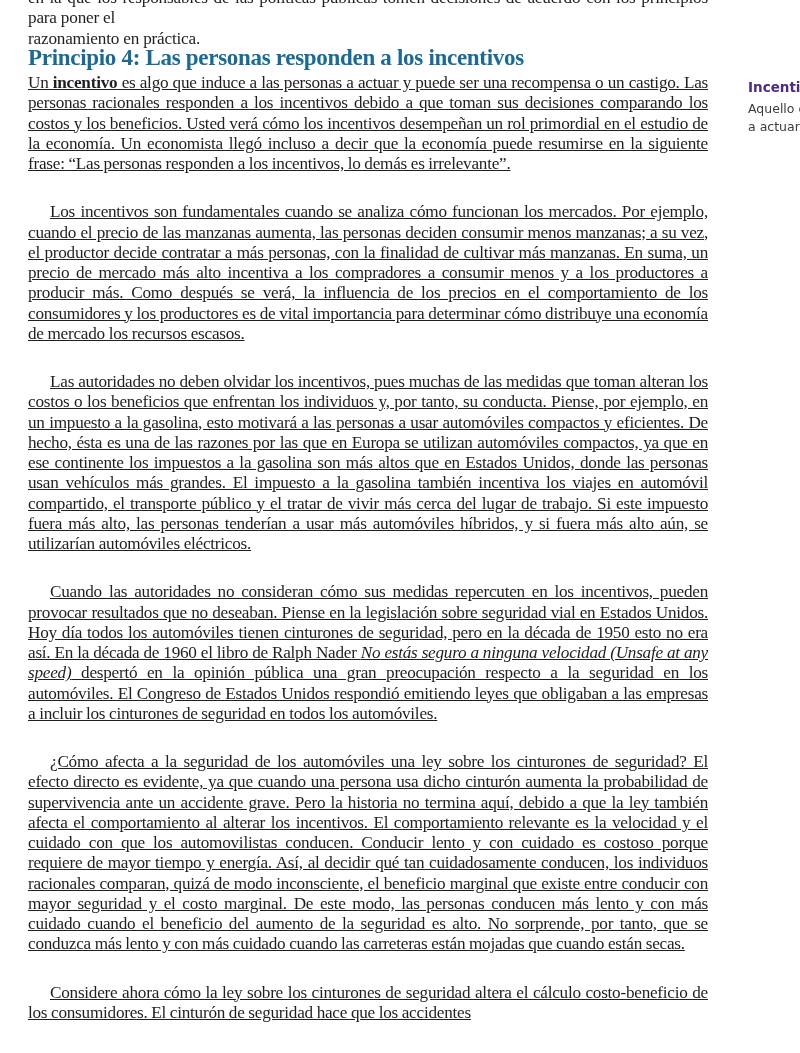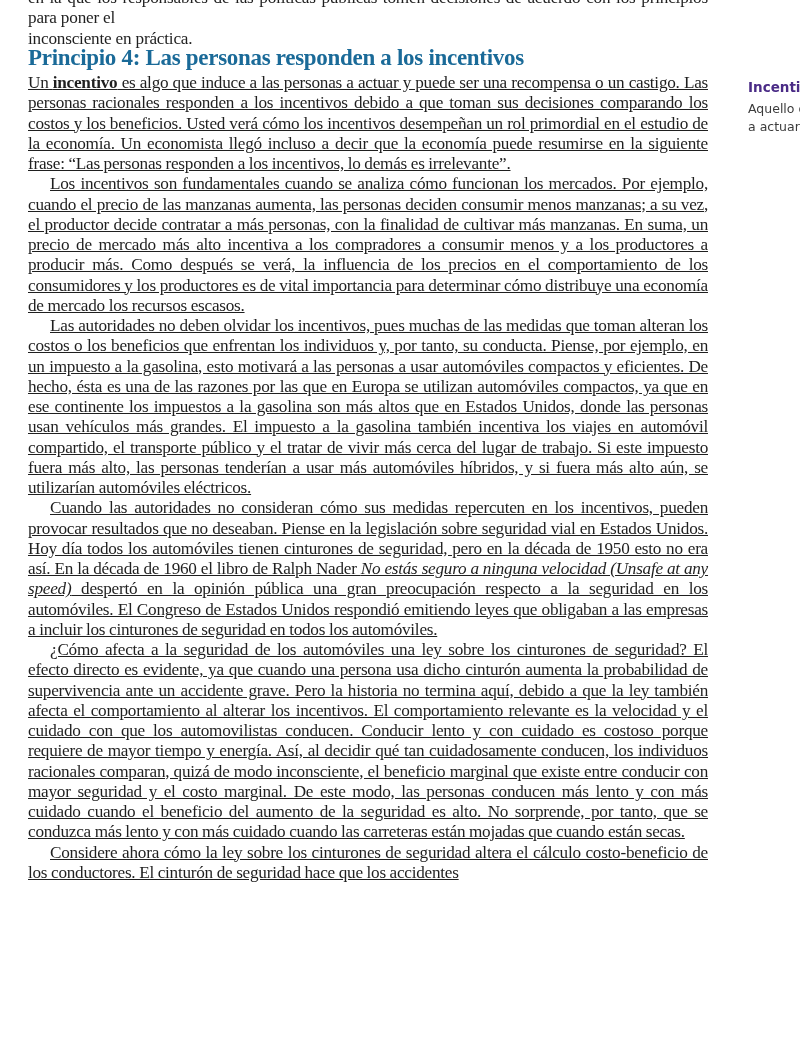--- a/index.html
+++ b/index.html
@@ -61,20 +61,21 @@
     }
     .body-text p {
       margin: 0;
       text-align: justify;
       text-indent: 0;
       hyphens: manual;
       text-decoration: underline;
     }
     .body-text p.indent {
       text-indent: 22px;
+      margin-top: 28px;
     }
     .body-text strong {
       font-weight: bold;
     }
     .body-text em {
       font-style: italic;
     }
     .margin-note {
       position: absolute;
       left: 748px;
@@ -96,32 +97,32 @@
       margin-top: 4px;
     }
   </style>
 </head>
 <body>
 
 <div class="page">
 
   <div class="top-cut">
     <div>en la que los responsables de las políticas públicas tomen decisiones de acuerdo con los principios para poner el</div>
-    <div>inconsciente en práctica.</div>
+    <div>razonamiento en práctica.</div>
   </div>
 
   <h2 class="section-title">Principio 4: Las personas responden a los incentivos</h2>
 
   <div class="body-text">
     <p><span>Un </span><strong>incentivo</strong><span> es algo que induce a las personas a actuar y puede ser una recompensa o un castigo. Las personas racionales responden a los incentivos debido a que toman sus decisiones comparando los costos y los beneficios. Usted verá cómo los incenti­vos desempeñan un rol primordial en el estudio de la economía. Un economista llegó incluso a decir que la economía puede resumirse en la siguiente frase: “Las personas responden a los incentivos, lo demás es irrelevante”.</span></p>
     <p class="indent">Los incentivos son fundamentales cuando se analiza cómo funcionan los merca­dos. Por ejemplo, cuando el precio de las manzanas aumenta, las personas deciden consumir menos manzanas; a su vez, el productor decide contratar a más personas, con la finalidad de cultivar más manzanas. En suma, un precio de mercado más alto incentiva a los compradores a consumir menos y a los productores a producir más. Como después se verá, la influencia de los precios en el comportamiento de los consumidores y los productores es de vital importancia para determinar cómo dis­tribuye una economía de mercado los recursos escasos.</p>
     <p class="indent">Las autoridades no deben olvidar los incentivos, pues muchas de las medidas que toman alteran los costos o los beneficios que enfrentan los individuos y, por tanto, su conducta. Piense, por ejemplo, en un impuesto a la gasolina, esto motivará a las per­sonas a usar automóviles compactos y eficientes. De hecho, ésta es una de las razones por las que en Europa se utilizan automóviles compactos, ya que en ese continente los impuestos a la gasolina son más altos que en Estados Unidos, donde las personas usan vehículos más grandes. El impuesto a la gasolina también incentiva los viajes en automóvil compartido, el transporte público y el tratar de vivir más cerca del lugar de trabajo. Si este impuesto fuera más alto, las personas tenderían a usar más automóviles híbridos, y si fuera más alto aún, se utilizarían automóviles eléctricos.</p>
     <p class="indent"><span>Cuando las autoridades no consideran cómo sus medidas repercuten en los incentivos, pueden provocar resultados que no deseaban. Piense en la legislación sobre seguridad vial en Estados Unidos. Hoy día todos los automóviles tienen cin­turones de seguridad, pero en la década de 1950 esto no era así. En la década de 1960 el libro de Ralph Nader </span><em>No estás seguro a ninguna velocidad (Unsafe at any speed)</em><span> despertó en la opinión pública una gran preocupación respecto a la seguridad en los automóviles. El Congreso de Estados Unidos respondió emitiendo leyes que obliga­ban a las empresas a incluir los cinturones de seguridad en todos los automóviles.</span></p>
     <p class="indent">¿Cómo afecta a la seguridad de los automóviles una ley sobre los cinturones de seguridad? El efecto directo es evidente, ya que cuando una persona usa dicho cintu­rón aumenta la probabilidad de supervivencia ante un accidente grave. Pero la histo­ria no termina aquí, debido a que la ley también afecta el comportamiento al alterar los incentivos. El comportamiento relevante es la velocidad y el cuidado con que los automovilistas conducen. Conducir lento y con cuidado es costoso porque requiere de mayor tiempo y energía. Así, al decidir qué tan cuidadosamente conducen, los individuos racionales comparan, quizá de modo inconsciente, el beneficio marginal que existe entre conducir con mayor seguridad y el costo marginal. De este modo, las personas conducen más lento y con más cuidado cuando el beneficio del aumento de la seguridad es alto. No sorprende, por tanto, que se conduzca más lento y con más cuidado cuando las carreteras están mojadas que cuando están secas.</p>
-    <p class="indent">Considere ahora cómo la ley sobre los cinturones de seguridad altera el cálculo costo-beneficio de los conductores. El cinturón de seguridad hace que los accidentes</p>
+    <p class="indent">Considere ahora cómo la ley sobre los cinturones de seguridad altera el cálculo costo-beneficio de los consumidores. El cinturón de seguridad hace que los accidentes</p>
   </div>
 
   <aside class="margin-note">
     <div class="margin-term">Incentivo</div>
     <div class="margin-def">Aquello que induce a una persona a actuar.</div>
   </aside>
 
 </div>
 
 </body></html>

